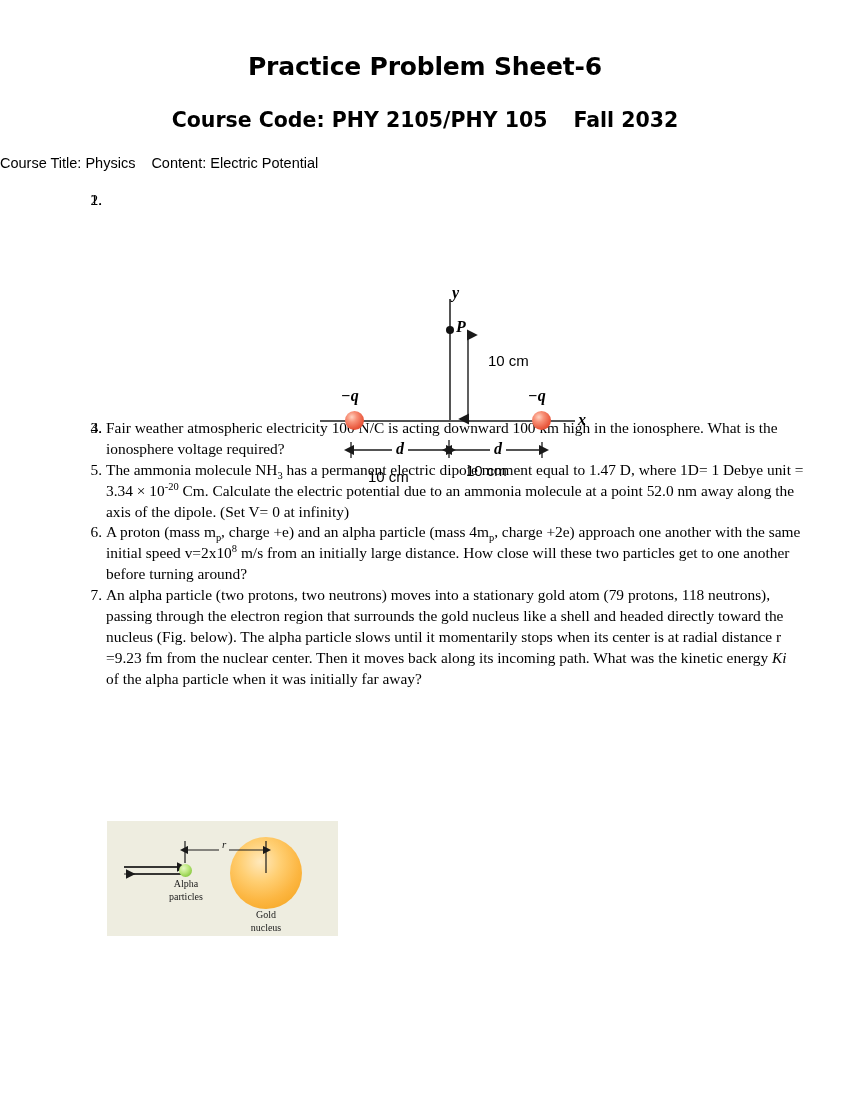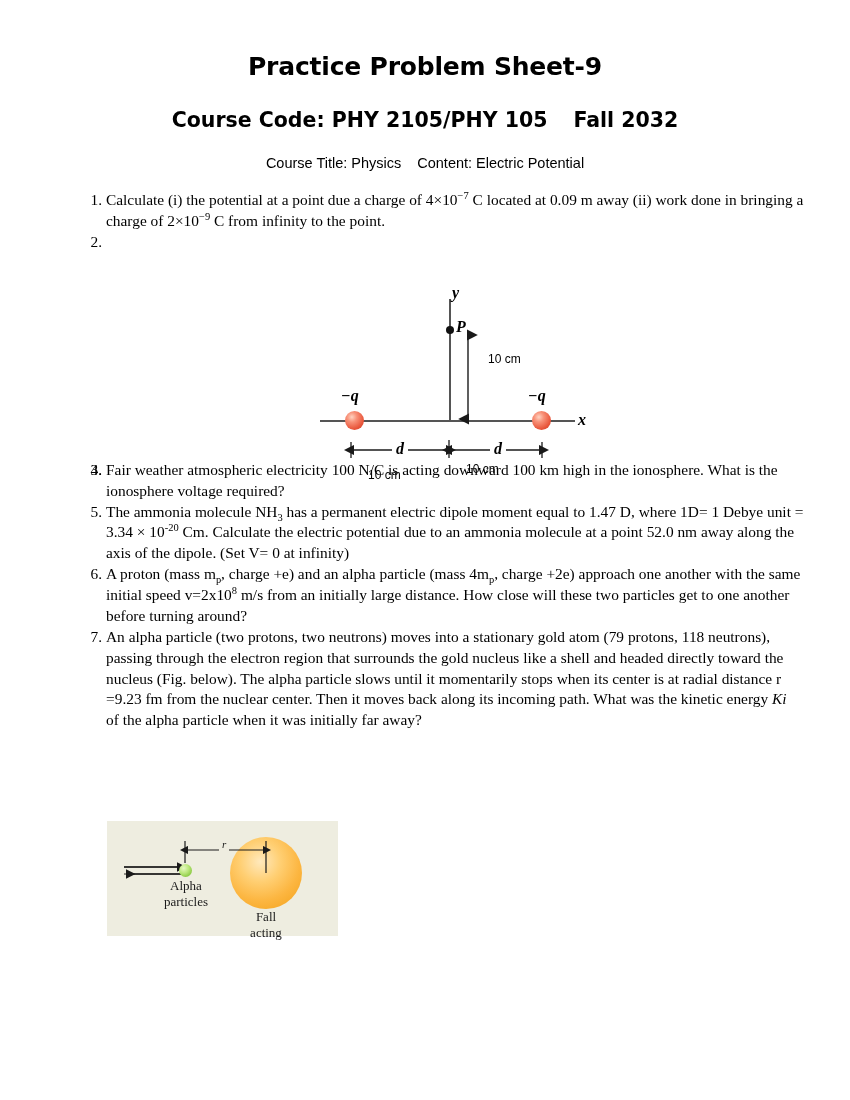--- a/index.html
+++ b/index.html
@@ -40,21 +40,20 @@
   }
   .course-line .gap {
     display: inline-block;
     width: 26px;
   }
   .subtitle-line {
     position: absolute;
     top: 155px;
     left: 0;
     width: 850px;
-    text-align: center;
     font-family: "Liberation Sans", sans-serif;
     font-size: 14.5px;
   }
   .subtitle-line .gap {
     display: inline-block;
     width: 16px;
   }
 
   
   .problems {
@@ -108,21 +107,21 @@
   .fig-lbl {
     position: absolute;
     font-family: "Liberation Serif", serif;
     font-style: italic;
     font-weight: bold;
     font-size: 16px;
   }
   .fig-lbl-cm {
     position: absolute;
     font-family: "Liberation Sans", sans-serif;
-    font-size: 12px;
+    font-size: 15px;
     font-style: normal;
     font-weight: normal;
   }
   .pt-dot {
     position: absolute;
     width: 8px;
     height: 8px;
     border-radius: 50%;
     background: #111111;
   }
@@ -144,44 +143,43 @@
   .alpha-ball {
     position: absolute;
     width: 13px;
     height: 13px;
     border-radius: 50%;
     background: radial-gradient(circle at 36% 32%, #e6f8c2 0%, #bbe77c 40%, #85c63c 80%, #6aa92c 100%);
   }
   .gold-cap {
     position: absolute;
     font-family: "Liberation Serif", serif;
-    font-size: 13px;
+    font-size: 10px;
     text-align: center;
     line-height: 1.25;
     color: #1a1a1a;
   }
 </style>
 </head>
 <body>
 
-<div class="doc-title">Practice Problem Sheet-9</div>
+<div class="doc-title">Practice Problem Sheet-6</div>
 
 <div class="course-line">
   <span>Course Code: PHY 2105/PHY 105</span><span class="gap"></span><span>Fall 2032</span>
 </div>
 
 <div class="subtitle-line">
   <span>Course Title: Physics</span><span class="gap"></span><span>Content: Electric Potential</span>
 </div>
 
 <div class="problems">
 
   <div class="prob" style="width:713px;">
     <span class="num">1.</span>
-    <span>Calculate (i) the potential at a point due a charge of 4×10<sup>−7</sup> C located at 0.09 m away (ii) work done in bringing a charge of 2×10<sup>−9</sup> C from infinity to the point.</span>
   </div>
 
   <div class="prob" style="width:680px;">
     <span class="num">2.</span>
   </div>
 
   <div style="height:228px;"></div>
 
   <div class="prob" style="width:718px;">
     <span class="num">3.</span>
@@ -292,17 +290,17 @@
   <div class="alpha-ball" style="left:72px; top:43px;"></div>
 
   <span class="gold-cap" style="left:112px; top:17px; font-style:italic; font-size:11px; background:#eeede0; padding:0 3px;">r</span>
 
   <div class="gold-cap" style="left:44px; top:57px; width:70px;">
     <div>Alpha</div>
     <div>particles</div>
   </div>
 
   <div class="gold-cap" style="left:124px; top:88px; width:70px;">
-    <div>Fall</div>
-    <div>acting</div>
+    <div>Gold</div>
+    <div>nucleus</div>
   </div>
 
 </div>
 
 </body></html>

